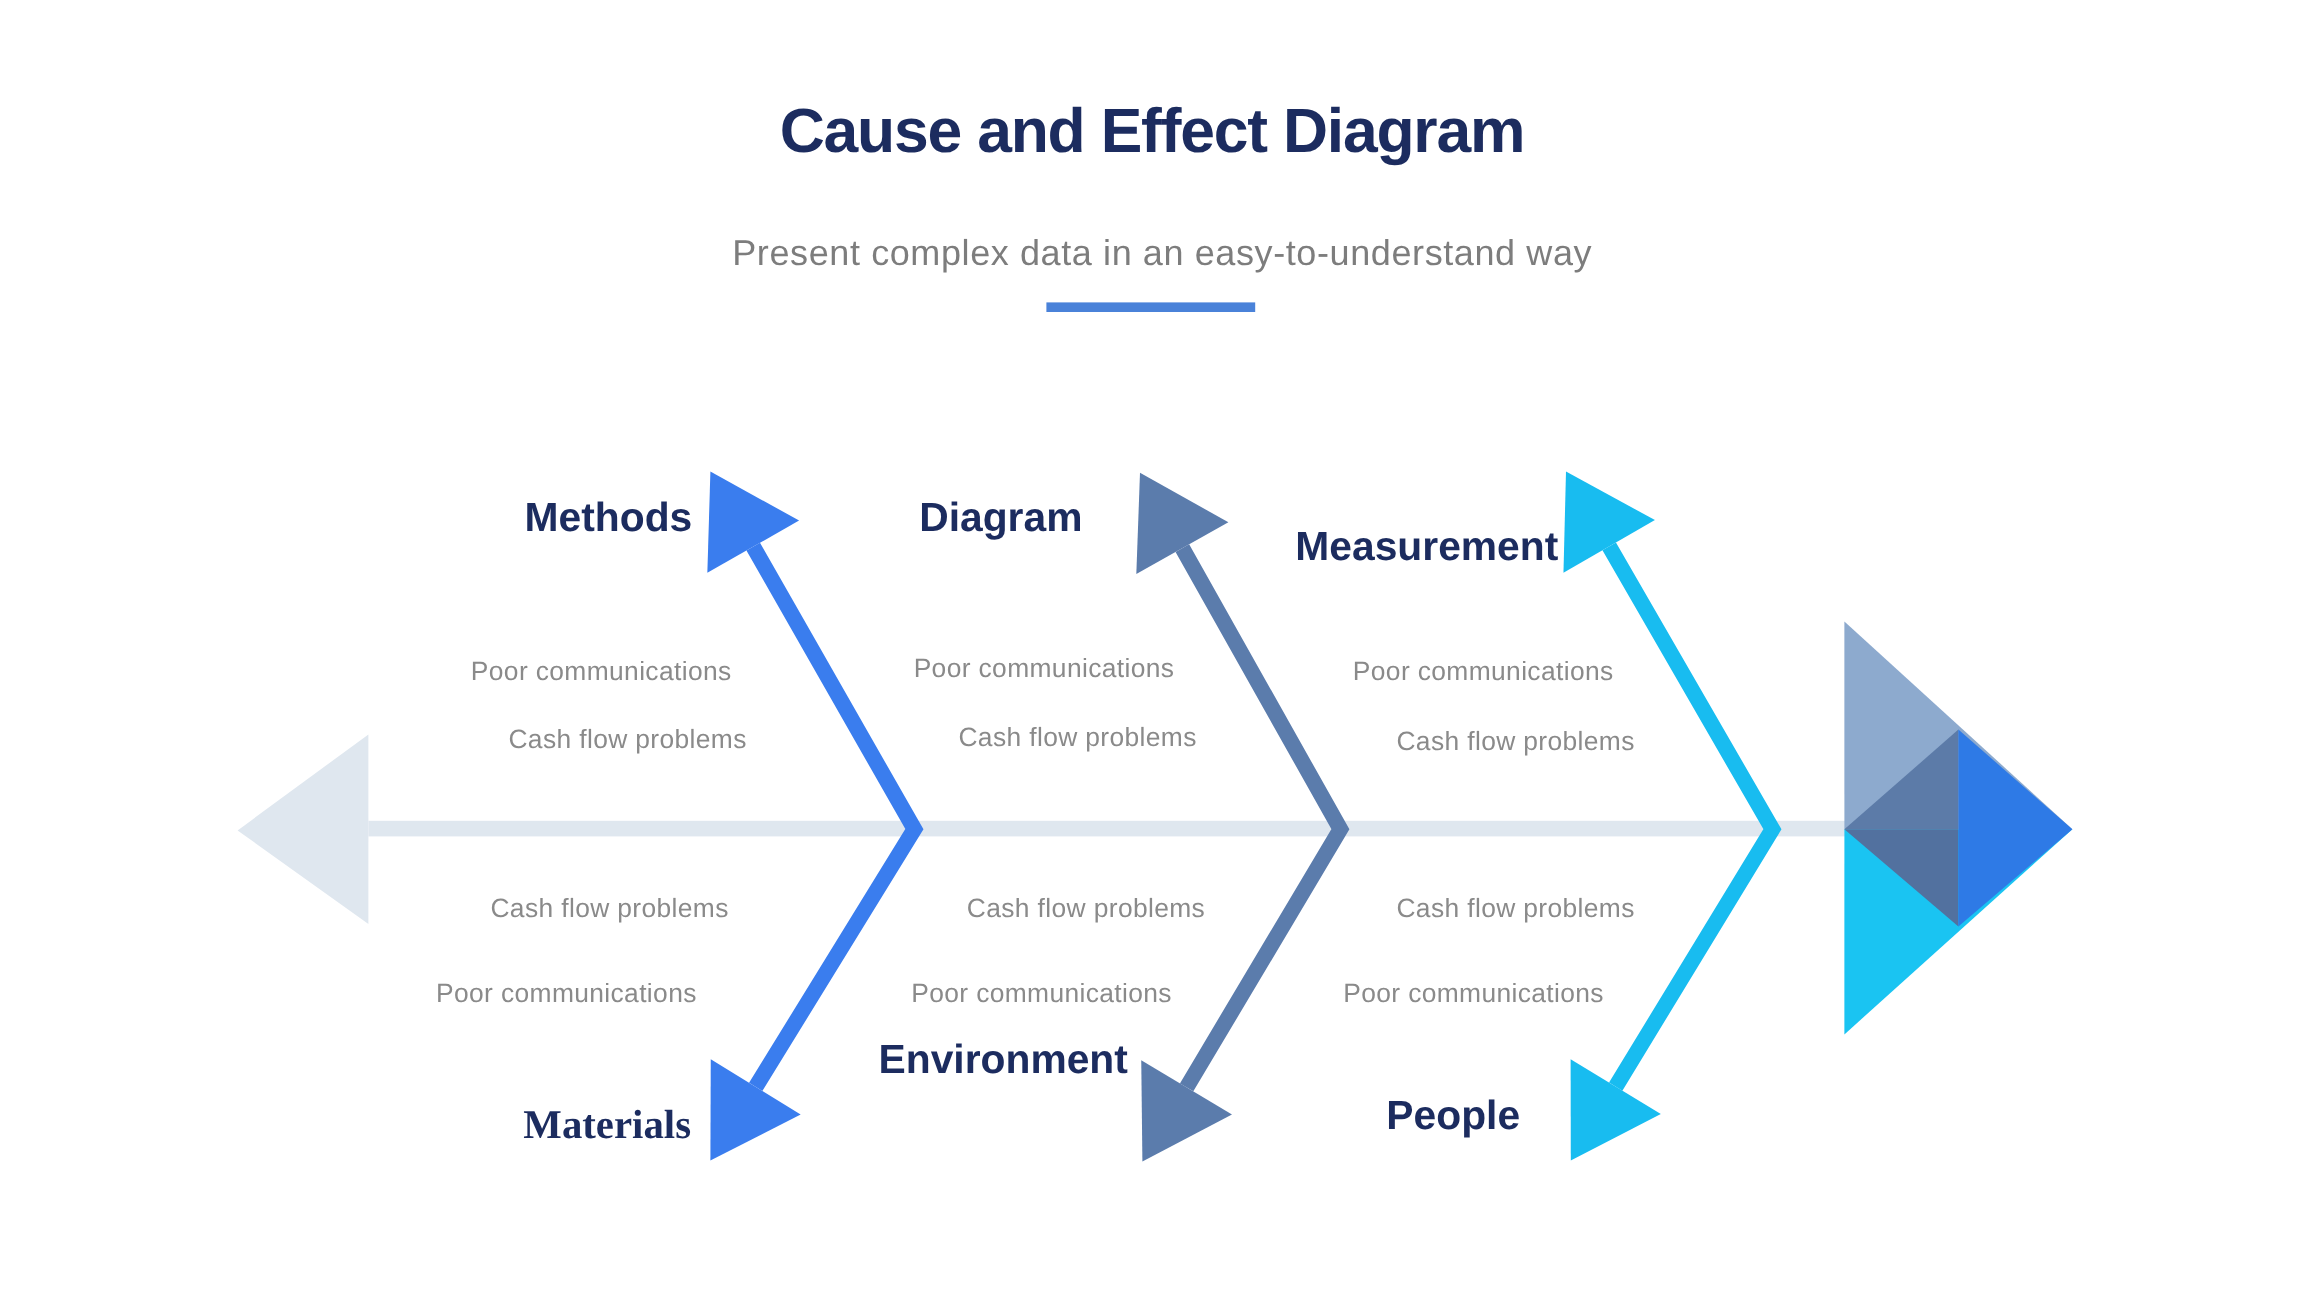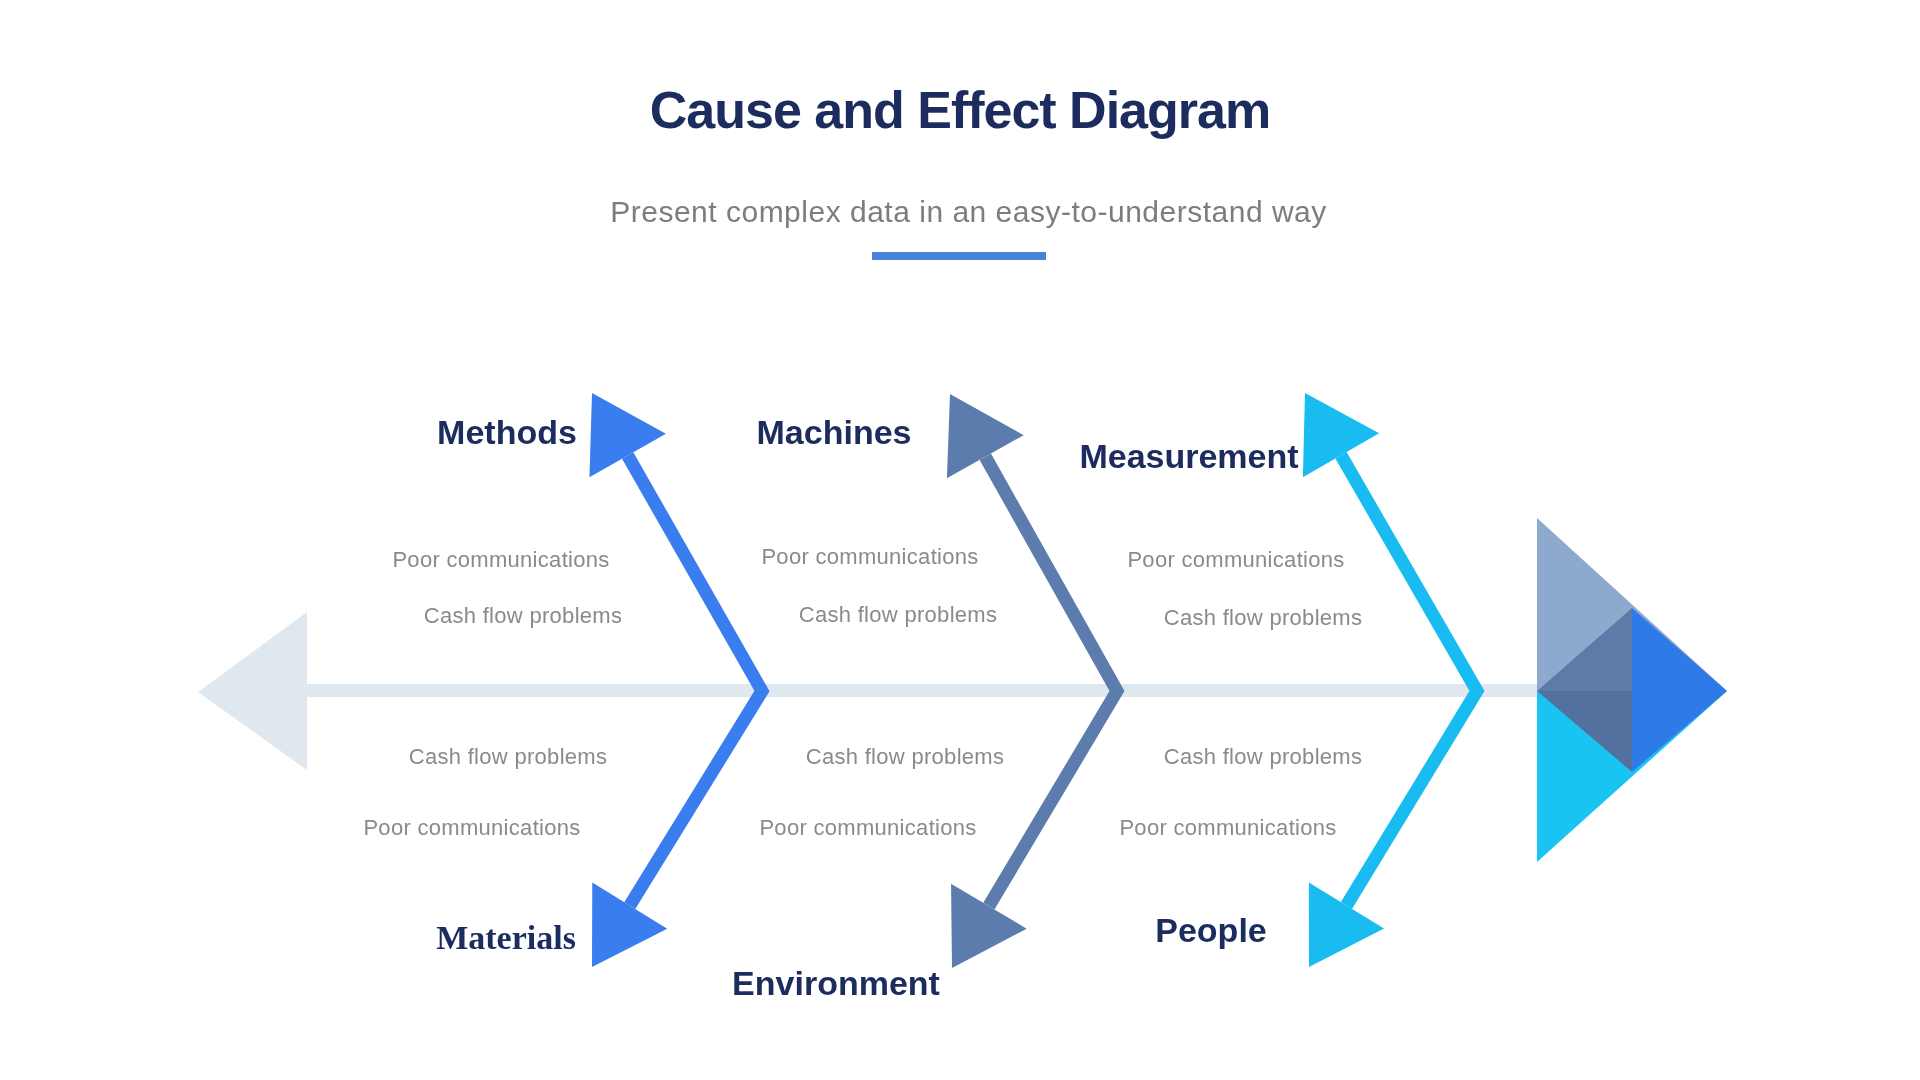--- a/index.html
+++ b/index.html
@@ -75,32 +75,32 @@
       </g>
       <g>
         <polygon points="1305,393 1379.100000098033,433.36322565741614 1302.8841857518291,477.3535614545541" fill="#18BCF0"></polygon>
         <polygon points="1309,967 1308.8514437294584,882.6200383323476 1384.020916623529,928.3753696591732" fill="#18BCF0"></polygon>
         <polyline points="1340.992092924931,455.3583935559851 1477,691 1346.4361801764937,905.4977039957604" fill="none" stroke="#18BCF0" stroke-width="13" stroke-linejoin="miter"></polyline>
       </g>
     </g>
 </svg>
 
 <div class="abs category-label" style="left:471px;top:432px;">Methods</div>
-<div class="abs category-label" style="left:798px;top:432px;">Machines</div>
+<div class="abs category-label" style="left:798px;top:432px;">Diagram</div>
 <div class="abs category-label" style="left:1153px;top:456px;">Measurement</div>
 
 <div class="abs cause-text" style="left:501px;top:560px;">Poor communications</div>
 <div class="abs cause-text" style="left:523px;top:616px;">Cash flow problems</div>
 <div class="abs cause-text" style="left:870px;top:557px;">Poor communications</div>
 <div class="abs cause-text" style="left:898px;top:615px;">Cash flow problems</div>
 <div class="abs cause-text" style="left:1236px;top:560px;">Poor communications</div>
 <div class="abs cause-text" style="left:1263px;top:618px;">Cash flow problems</div>
 
 <div class="abs cause-text" style="left:508px;top:757px;">Cash flow problems</div>
 <div class="abs cause-text" style="left:472px;top:828px;">Poor communications</div>
 <div class="abs cause-text" style="left:905px;top:757px;">Cash flow problems</div>
 <div class="abs cause-text" style="left:868px;top:828px;">Poor communications</div>
 <div class="abs cause-text" style="left:1263px;top:757px;">Cash flow problems</div>
 <div class="abs cause-text" style="left:1228px;top:828px;">Poor communications</div>
 
 <div class="abs category-label" style="left:470px;top:938px;font-family:Liberation Serif, serif;">Materials</div>
-<div class="abs category-label" style="left:800px;top:983px;">Environment</div>
+<div class="abs category-label" style="left:800px;top:884px;">Environment</div>
 <div class="abs category-label" style="left:1175px;top:930px;text-align:right;">People</div>
 
 </body></html>

